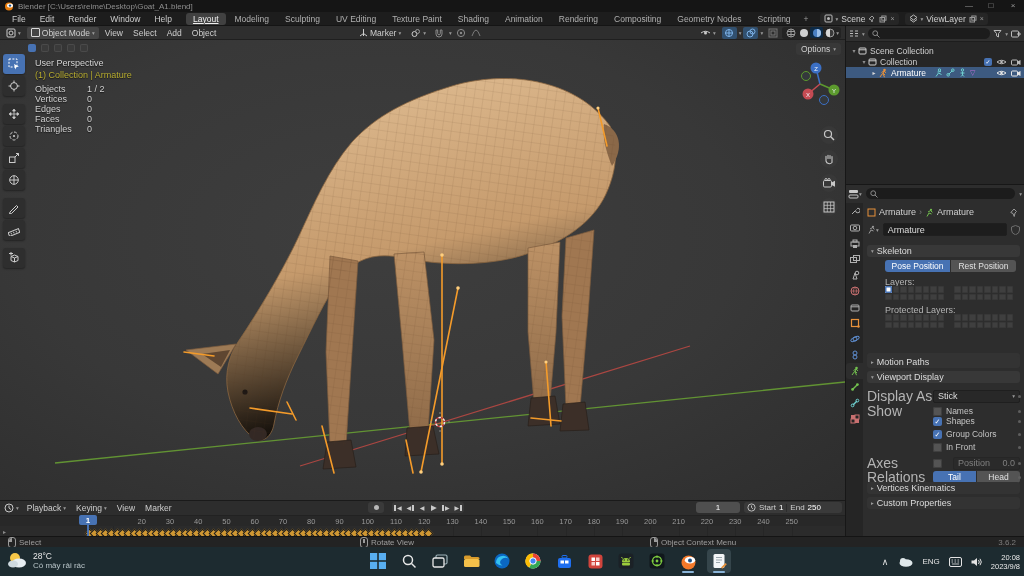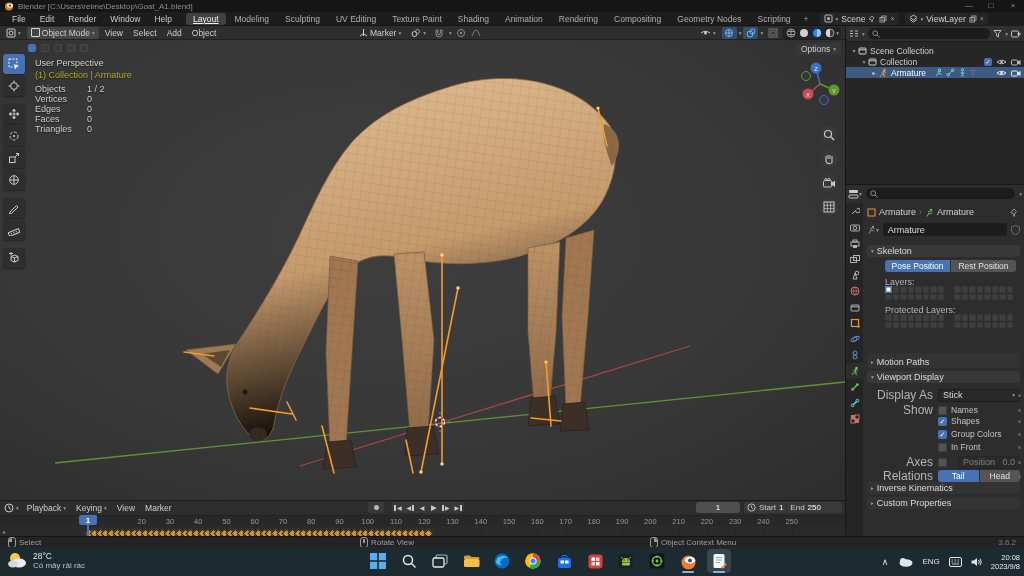--- a/index.html
+++ b/index.html
@@ -67,21 +67,21 @@
   .arrow{color:#8f8f8f;font-size:6px;width:8px;text-align:center;}
 
   #properties{position:absolute;left:845px;top:184px;width:179px;height:352px;background:#2d2d2d;border-left:1px solid #171717;border-top:1px solid #171717;box-sizing:border-box;}
   .ptabs{position:absolute;left:0;top:18px;width:17px;height:334px;background:#252525;display:flex;flex-direction:column;align-items:center;}
   .ptab{width:17px;height:16px;display:flex;align-items:center;justify-content:center;}
   .ptab.active{background:#2d2d2d;border-radius:3px 0 0 3px;}
   .pcontent{position:absolute;left:17px;top:0;right:0;bottom:0;}
   .prow{position:absolute;left:4px;right:4px;display:flex;align-items:center;}
   .phead{background:#383838;border-radius:3px;height:12px;display:flex;align-items:center;gap:3px;padding:0 4px;color:#dcdcdc;}
   .phead.closed{background:#333333;}
-  .plabel{width:66px;text-align:right;margin-right:5px;color:#b4b4b4;font-size:12px;white-space:nowrap;}
+  .plabel{width:66px;text-align:left;color:#b4b4b4;font-size:14px;white-space:nowrap;}
   .pfield{flex:1;height:11px;background:#282828;border:1px solid #1f1f1f;border-radius:2px;display:flex;align-items:center;padding:0 4px;color:#dddddd;}
   .cb{width:9px;height:9px;border-radius:2px;background:#545454;box-shadow:inset 0 0 0 1px #3f3f3f;flex:none;}
   .cb.checked{background:#4772b3;box-shadow:none;color:#fff;font-size:7px;line-height:9px;text-align:center;}
   .cblabel{margin-left:4px;color:#c4c4c4;font-size:8.5px;}
   .pdot{position:absolute;right:-1px;width:3px;height:3px;border-radius:50%;background:#5f5f5f;}
   .segbtn{flex:1;height:12px;display:flex;align-items:center;justify-content:center;color:#e0e0e0;background:#545454;font-size:8.5px;}
   .segbtn.on{background:#4772b3;color:#fff;}
   .layer-block{display:grid;grid-template-columns:repeat(8,6.5px);grid-auto-rows:6.5px;gap:1px;}
   .lcell{background:#3f3f3f;border-radius:1px;box-shadow:inset 0 0 0 0.5px #333;}
   .lcell.on{background:#4772b3;box-shadow:inset 0 0 0 1.5px #4772b3, inset 0 0 0 5px #fff;}
@@ -886,21 +886,21 @@
       <div class="prow" style="top:284px">
         <span class="plabel">Relations</span>
         <div style="flex:1;display:flex;gap:1px;border-radius:3px;overflow:hidden">
           <span class="segbtn on">Tail</span>
           <span class="segbtn">Head</span>
         </div>
         <span class="pdot"></span>
       </div>
       <div class="prow phead closed" style="top:297px">
         <span class="chev">▸</span>
-        <span>Inverse Kinematics</span>
+        <span>Vertices Kinematics</span>
       </div>
       <div class="prow phead closed" style="top:312px">
         <span class="chev">▸</span>
         <span>Custom Properties</span>
       </div>
     </div>
   </div>
 
   <div id="timeline">
     <div class="tl-head">

